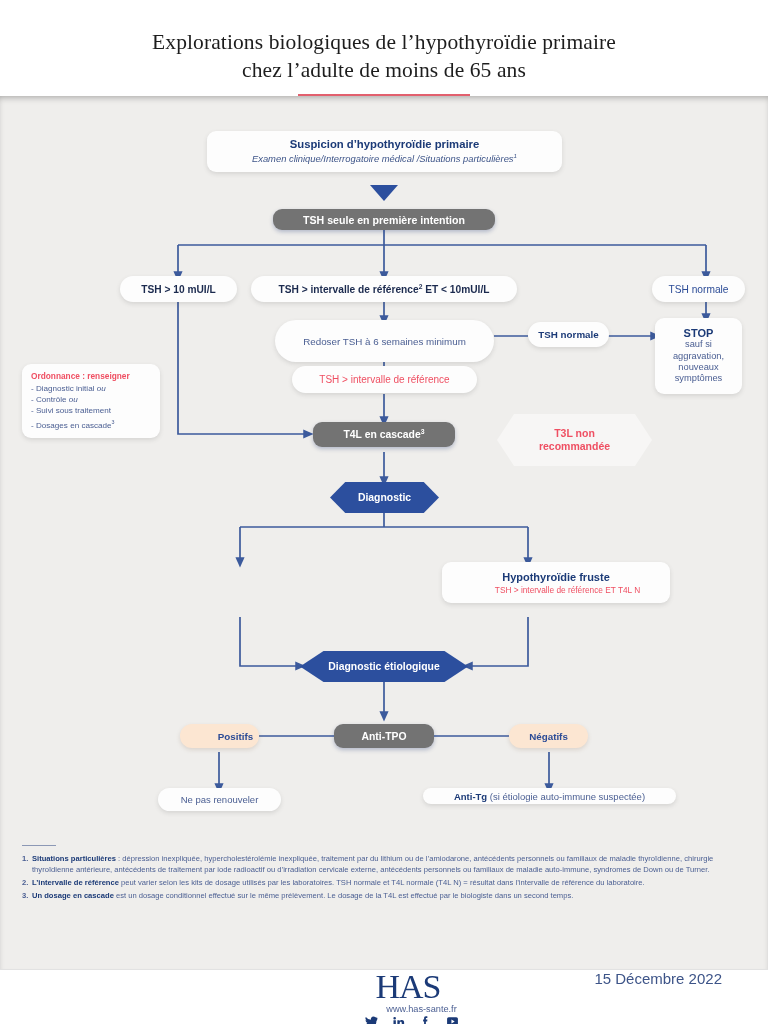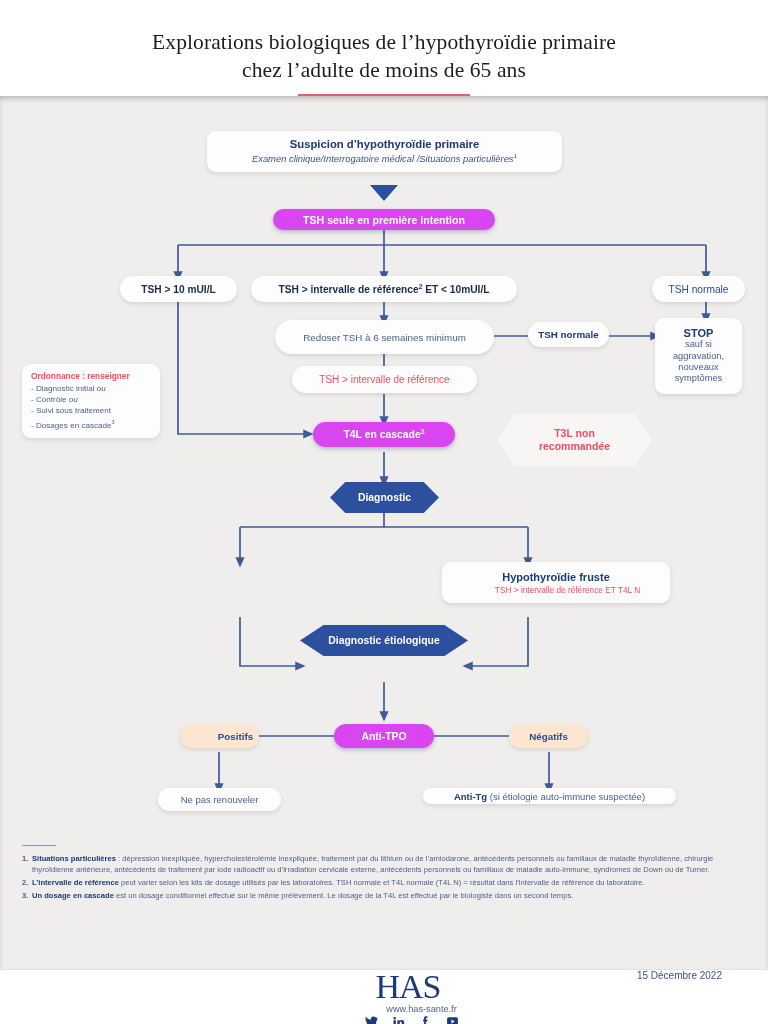--- a/index.html
+++ b/index.html
@@ -36,22 +36,23 @@
     display:flex; flex-direction:column;
     align-items:center; justify-content:center;
     text-align:center;
     border-radius:9px;
     background:#fdfdfd;
     box-shadow:0 2px 4px rgba(90,90,90,.17);
     color:#2b4b96;
   }
   .node.pill { border-radius:999px; }
   .node.dark {
-    background:#d946ef; color:#ffffff;
+    background:#737373; color:#ffffff;
     box-shadow:0 2px 4px rgba(40,60,120,.3);
+    border-radius:9px;
   }
   .node.peach {
     background:#fce6d2; color:#2b4b96;
     box-shadow:0 2px 4px rgba(140,110,85,.2);
   }
   .b  { font-weight:bold; }
   .t-dark-bold { font-weight:bold; color:#1b2a4e; }
   .it { font-style:italic; }
   .red { color:#ef4f62; }
   sup { font-size:.66em; vertical-align:super; }
@@ -95,21 +96,21 @@
     font-size:34px; color:#1b3a77; letter-spacing:-1px; line-height:34px;
   }
   #has-swoosh {
     position:absolute; left:16px; bottom:1px; width:54px; height:11px;
     overflow:hidden;
   }
   #fdivide { width:1px; height:34px; background:#2b4b96; margin-left:54px; }
   #fsite { margin-left:75px; font-size:9.2px; color:#4a5e92; }
   #socials { margin-left:55px; display:flex; gap:14px; align-items:center; }
   #socials svg { fill:#1b3a77; }
-  #fdate { position:absolute; right:46px; font-size:10px; color:#3d5488; }
+  #fdate { position:absolute; right:46px; font-size:15px; color:#3d5488; }
 </style>
 </head>
 <body>
 
 <div id="header">
   <div id="title">
     <div>Explorations biologiques de l’hypothyroïdie primaire</div>
     <div>chez l’adulte de moins de 65 ans</div>
   </div>
   <div id="title-rule"></div>
@@ -182,21 +183,21 @@
   </div>
 
   <div class="node pill" style="left:251px; top:180px; width:266px; height:26px;">
     <span class="t-dark-bold" style="font-size:10.2px;"><span>TSH &gt; intervalle de référence</span><sup>2</sup><span> ET &lt; 10mUI/L</span></span>
   </div>
 
   <div class="node pill" style="left:652px; top:180px; width:93px; height:26px;">
     <span style="font-size:10.2px; color:#2b4b96;">TSH normale</span>
   </div>
 
-  <div class="node pill" style="left:275px; top:224px; width:219px; height:34px;">
+  <div class="node pill" style="left:275px; top:224px; width:219px; height:42px;">
     <span style="font-size:9.8px; color:#4a5e92;">Redoser TSH à 6 semaines minimum</span>
   </div>
 
   <div class="node pill" style="left:528px; top:226px; width:81px; height:25px;">
     <span class="b" style="font-size:9.8px; color:#1b3a77;">TSH normale</span>
   </div>
 
   <div class="node" style="left:655px; top:222px; width:87px; height:76px; padding:5px 12px;">
     <div class="b" style="font-size:11px; color:#1b3a77;">STOP</div>
     <div style="font-size:9.3px; line-height:11.4px; color:#4a5e92;">
@@ -235,21 +236,21 @@
   <div class="hex" style="left:330px; top:386px; width:109px; height:31px; font-size:10.4px;">
     <span>Diagnostic</span>
   </div>
 
 
   <div class="node" style="left:442px; top:466px; width:228px; height:41px;">
     <div class="b" style="font-size:11px; color:#1b3a77;">Hypothyroïdie fruste</div>
     <div class="red" style="font-size:8.3px; margin-top:2px;margin-left:23px;">TSH &gt; intervalle de référence ET T4L N</div>
   </div>
 
-  <div class="hex" style="left:300px; top:529px; width:168px; height:31px; font-size:10.4px;">
+  <div class="hex" style="left:300px; top:555px; width:168px; height:31px; font-size:10.4px;">
     <span>Diagnostic étiologique</span>
   </div>
 
   <div class="node pill dark" style="left:334px; top:628px; width:100px; height:24px;">
     <span class="b" style="font-size:10.4px;">Anti-TPO</span>
   </div>
 
   <div class="node pill peach" style="left:180px; top:628px; width:79px; height:24px;">
     <span class="b" style="font-size:9.8px;margin-left:32px;">Positifs</span>
   </div>

